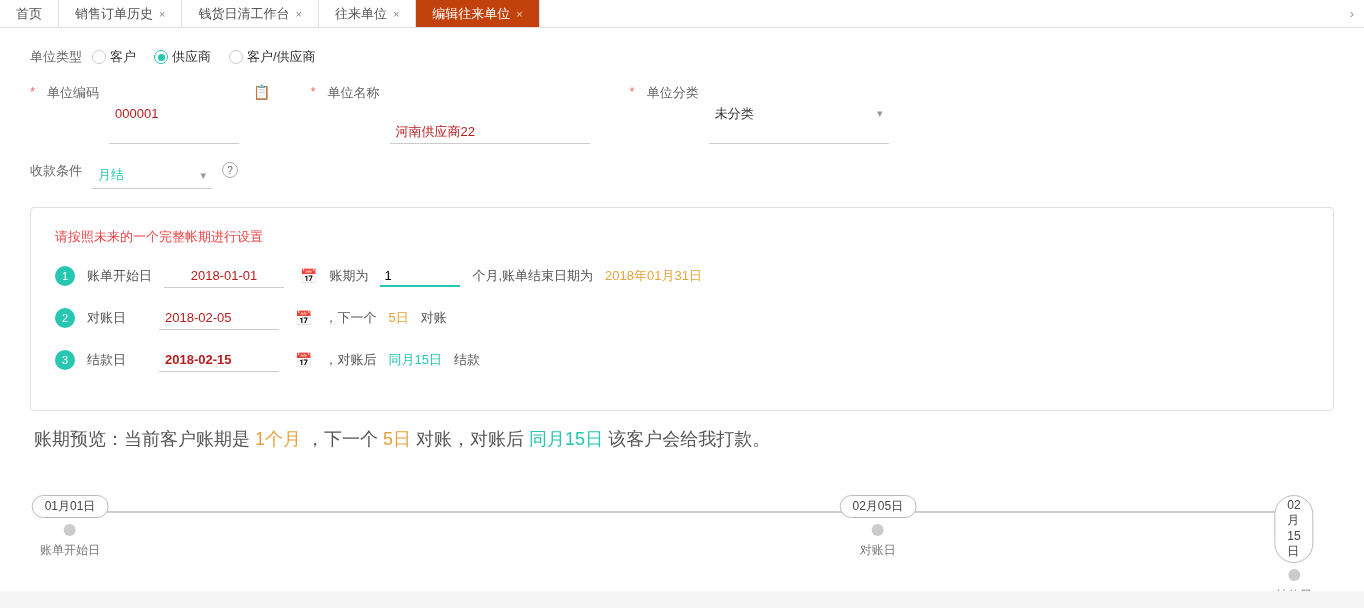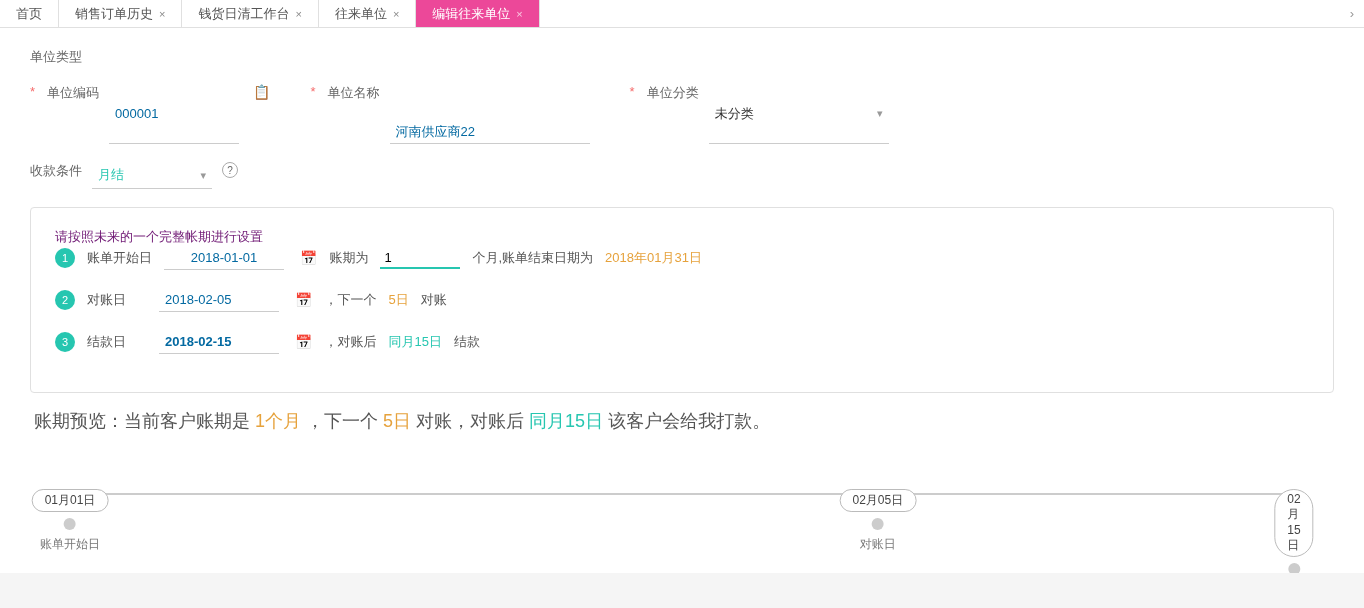--- a/index.html
+++ b/index.html
@@ -18,21 +18,21 @@
       align-items: center;
       padding: 0 16px;
       cursor: pointer;
       border-right: 1px solid #e0e0e0;
       font-size: 13px;
       color: #555;
       white-space: nowrap;
       gap: 6px;
     }
     .tab.active {
-      background: #ec4899;
+      background: #c2410c;
       color: #fff;
     }
     .tab .close-icon {
       font-size: 11px;
       opacity: 0.7;
       cursor: pointer;
     }
     .tab.active .close-icon { color: #fff; }
     .tab-arrow {
       margin-left: auto;
@@ -90,21 +90,21 @@
       background: #26c6b0;
     }
 
     
     .input-field {
       border: none;
       border-bottom: 1px solid #ccc;
       outline: none;
       padding: 4px 6px;
       font-size: 13px;
-      color: #0369a1;
+      color: #b91c1c;
       background: transparent;
       width: 160px;
     }
 
     
     .cal-icon {
       color: #26c6b0;
       cursor: pointer;
       font-size: 14px;
       margin-left: 4px;
@@ -149,21 +149,22 @@
 
     
     .section-box {
       border: 1px solid #e0e0e0;
       border-radius: 4px;
       padding: 20px 24px;
       margin-bottom: 16px;
     }
     .section-hint {
       font-size: 13px;
-      color: #701a75;
+      color: #ef4444;
+      margin-bottom: 18px;
     }
 
     
     .row-item {
       display: flex;
       align-items: center;
       margin-bottom: 18px;
       gap: 12px;
     }
     .row-num {
@@ -214,21 +215,21 @@
     }
     .tl-line {
       position: absolute;
       top: 20px;
       left: 0; right: 0;
       height: 2px;
       background: #ccc;
     }
     .tl-node {
       position: absolute;
-      top: 16px;
+      top: 4px;
       display: flex;
       flex-direction: column;
       align-items: center;
       transform: translateX(-50%);
     }
     .tl-badge {
       border: 1px solid #bbb;
       border-radius: 20px;
       padding: 2px 12px;
       font-size: 12px;
@@ -270,20 +271,34 @@
     <span>编辑往来单位</span>
     <span class="close-icon">×</span>
   </div>
   <div class="tab-arrow">›</div>
 </div>
 
 <div class="content">
 
   <div class="form-row">
     <span class="form-label">单位类型</span>
+    <div class="radio-group">
+      <label class="radio-item">
+        <div class="radio-circle"></div>
+        <span>客户</span>
+      </label>
+      <label class="radio-item">
+        <div class="radio-circle checked"></div>
+        <span>供应商</span>
+      </label>
+      <label class="radio-item">
+        <div class="radio-circle"></div>
+        <span>客户/供应商</span>
+      </label>
+    </div>
   </div>
 
   <div class="form-row">
     <span class="required-star">*</span>
     <span class="form-label">单位编码</span>
     <input class="input-field" style="width: 130px;" value="000001">
     <span class="cal-icon">📋</span>
 
     <span style="margin-left:30px;" class="required-star">*</span>
     <span class="form-label">单位名称</span>

